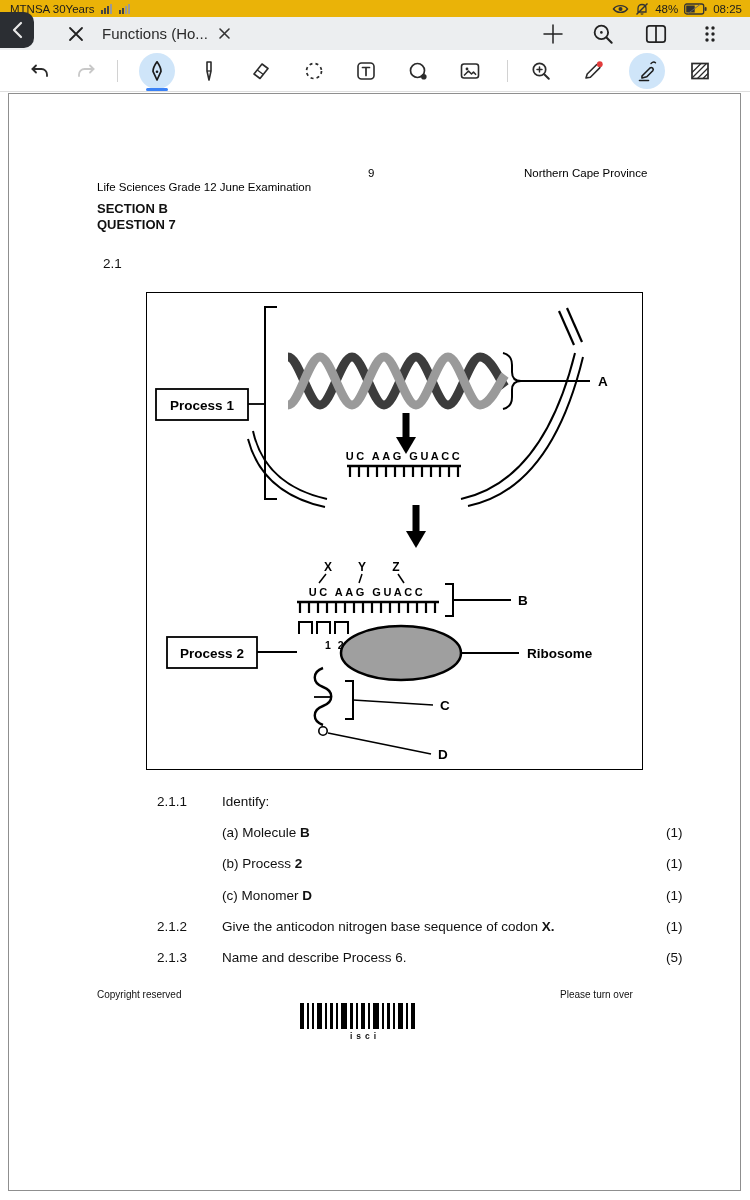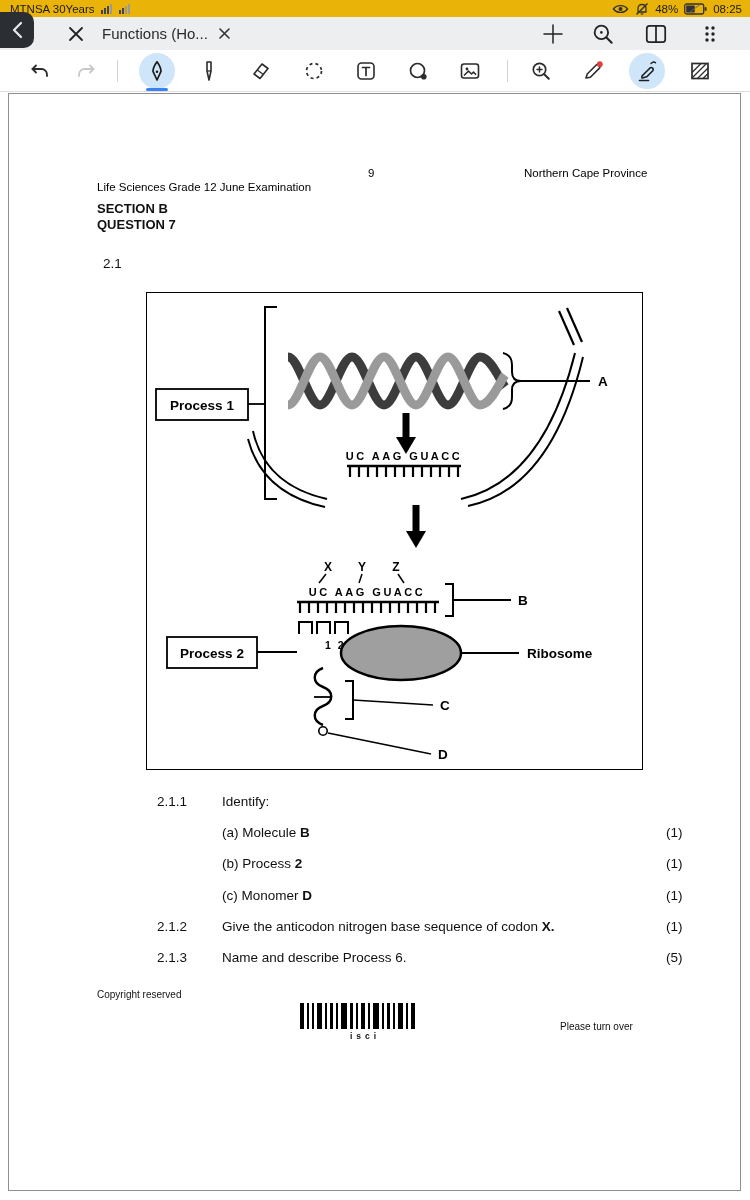--- a/index.html
+++ b/index.html
@@ -366,21 +366,21 @@
     <span class="q-text"><span>Give the anticodon nitrogen base sequence of codon </span><b>X.</b></span>
     <span class="q-marks">(1)</span>
   </div>
   <div class="q-row" style="position:absolute; top:856px; left:0; right:0;">
     <span class="q-num">2.1.3</span>
     <span class="q-text"><span>Name and describe Process 6.</span><b></b></span>
     <span class="q-marks">(5)</span>
   </div>
 
   <span class="abs footer-t" style="left:88px; top:895px;">Copyright reserved</span>
-  <span class="abs footer-t" style="left:551px; top:895px;margin-top:32px;">Please turn over</span>
+  <span class="abs footer-t" style="left:551px; top:895px;">Please turn over</span>
 
   <div class="barcode">
     <i style="width:4px"></i>
       <i style="width:2px"></i>
       <i style="width:2px"></i>
       <i style="width:5px"></i>
     <i style="width:2px"></i>
       <i style="width:3px"></i>
       <i style="width:2px"></i>
       <i style="width:6px"></i>

